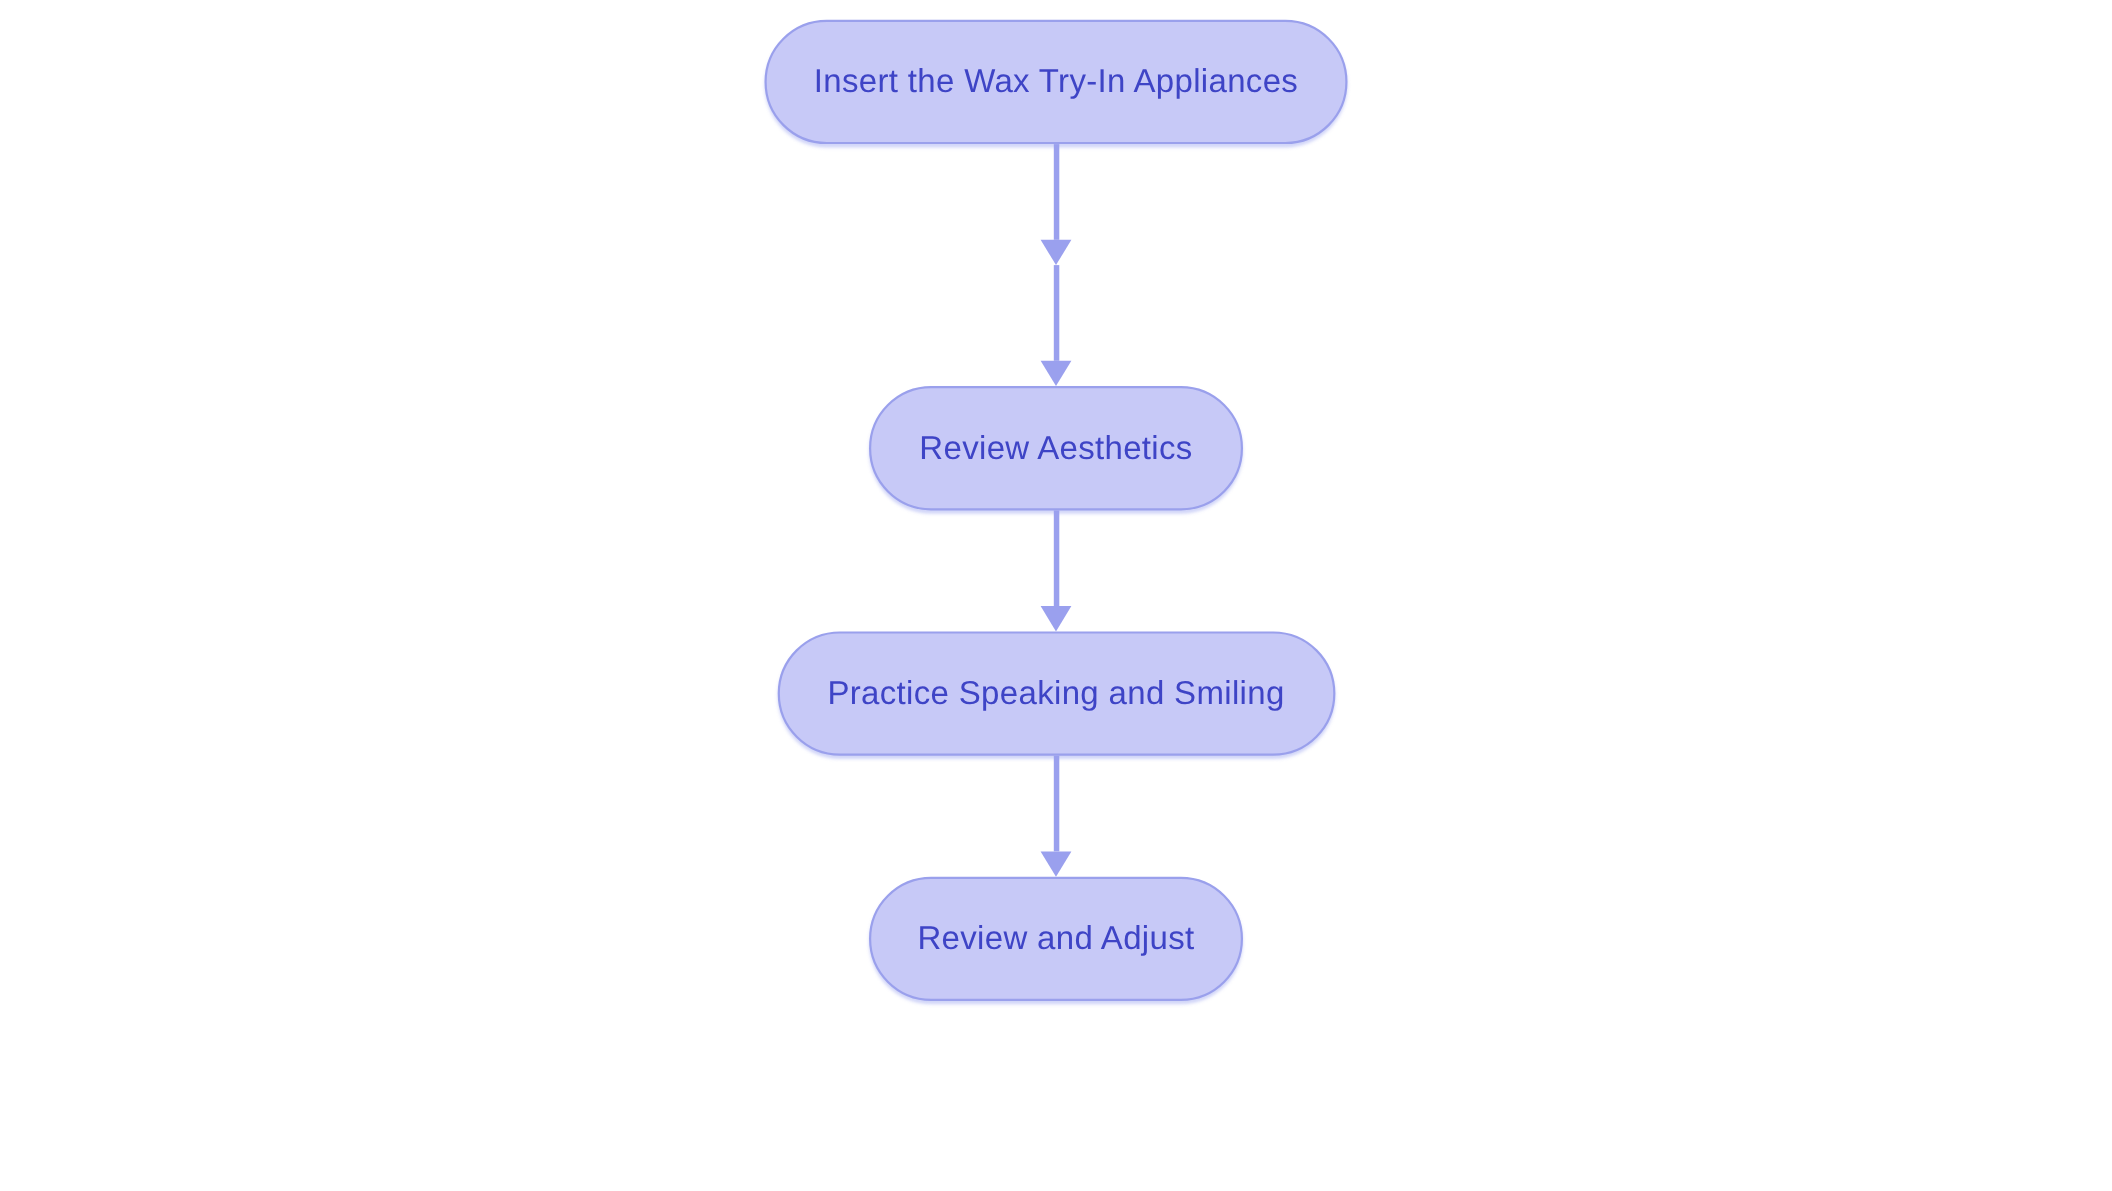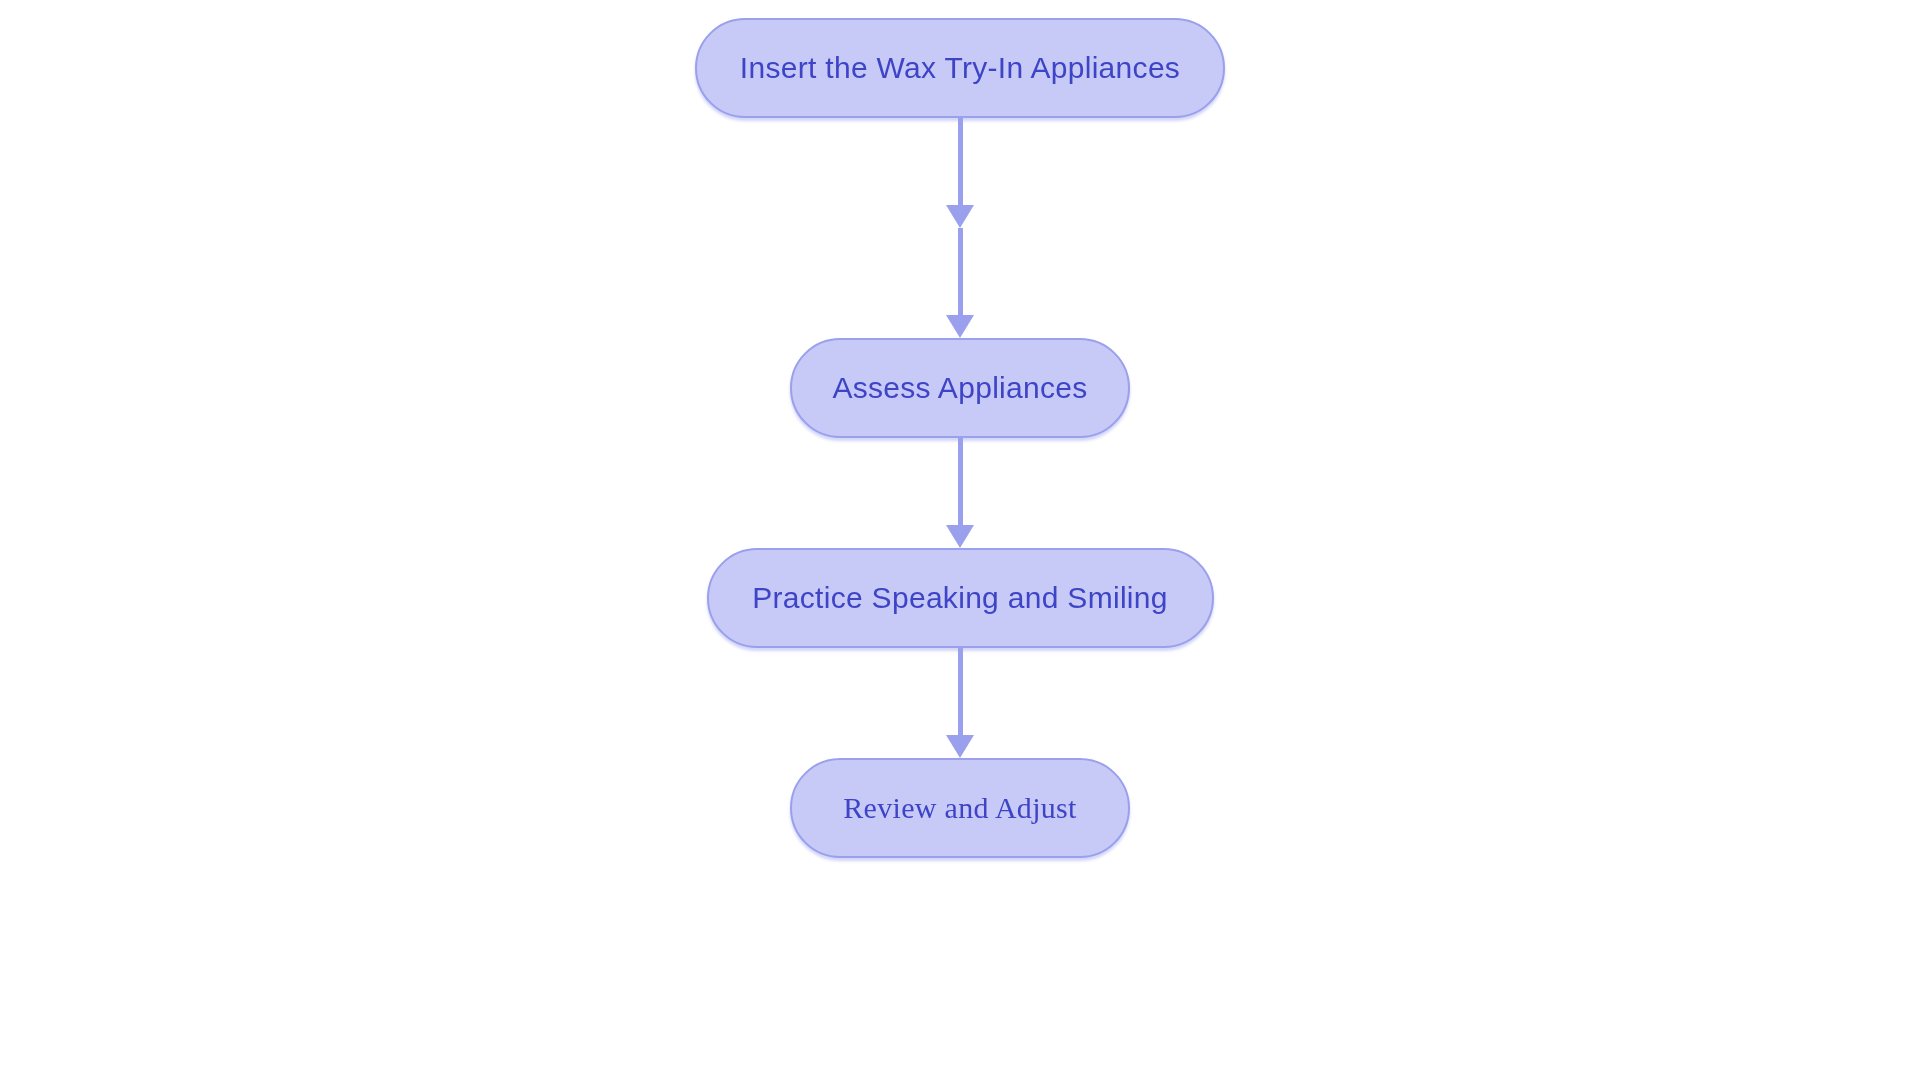--- a/index.html
+++ b/index.html
@@ -24,40 +24,40 @@
   .flow {
     position: absolute;
     top: 18px;
     left: 0;
     width: 100%;
     display: flex;
     flex-direction: column;
     align-items: center;
   }
   .node {
-    height: 100px;
+    height: 113px;
     border-radius: 60px;
     background: var(--node-fill);
     border: 2px solid var(--node-border);
     box-shadow: 0 3px 3px rgba(154, 161, 239, 0.45);
     display: flex;
     align-items: center;
     justify-content: center;
     color: var(--node-text);
     font-size: 30px;
     font-weight: 400;
     letter-spacing: 0.3px;
     text-align: center;
     white-space: nowrap;
   }
   .node-1 { width: 530px; }
   .node-2 { width: 262px; }
   .node-3 { width: 340px; }
   .node-4 { width: 507px; }
-  .node-5 { width: 340px; font-family: Liberation Serif, serif; }
+  .node-5 { width: 340px; }
   .arrow {
     height: 110px;
     display: flex;
     flex-direction: column;
     align-items: center;
   }
   .arrow .shaft {
     width: 5px;
     flex: 1 1 auto;
     background: var(--arrow-color);
@@ -85,21 +85,21 @@
       <div class="head"></div>
     </div>
 
 
     <div class="arrow">
       <div class="shaft"></div>
       <div class="head"></div>
     </div>
 
     <div class="node node-3">
-      <span class="node-label">Assess Appliances</span>
+      <span class="node-label">Review Aesthetics</span>
     </div>
 
     <div class="arrow">
       <div class="shaft"></div>
       <div class="head"></div>
     </div>
 
     <div class="node node-4">
       <span class="node-label">Practice Speaking and Smiling</span>
     </div>

